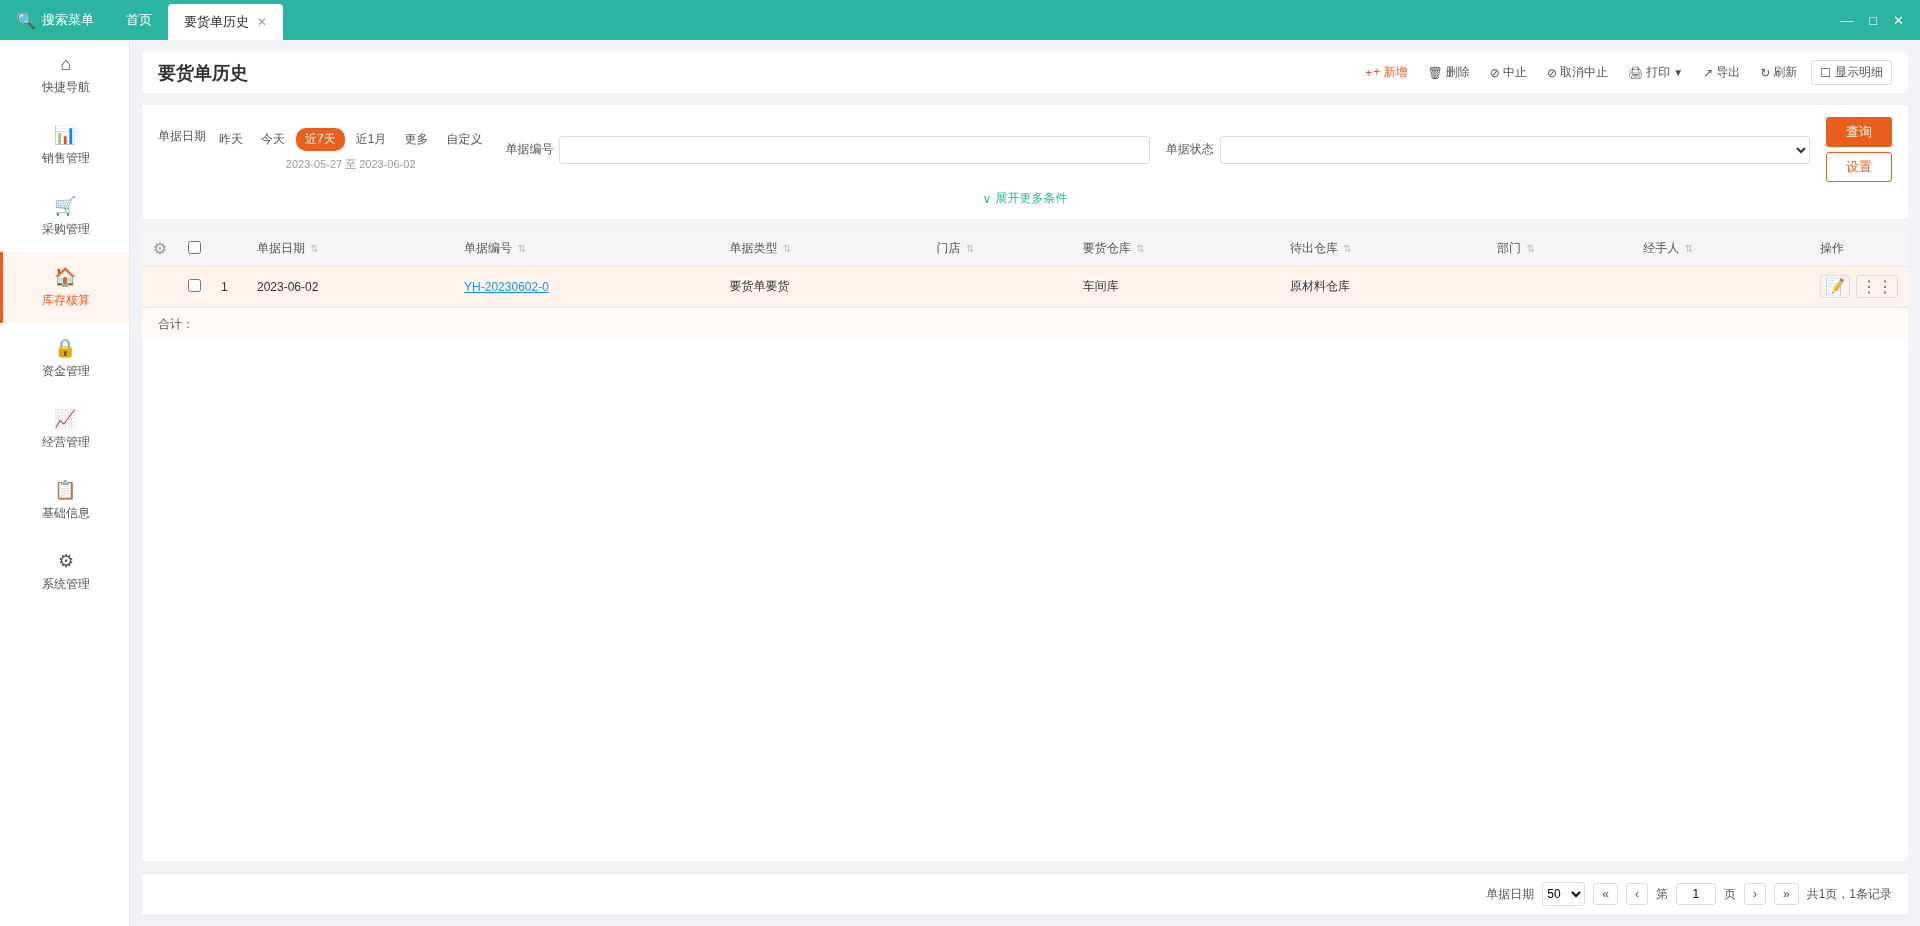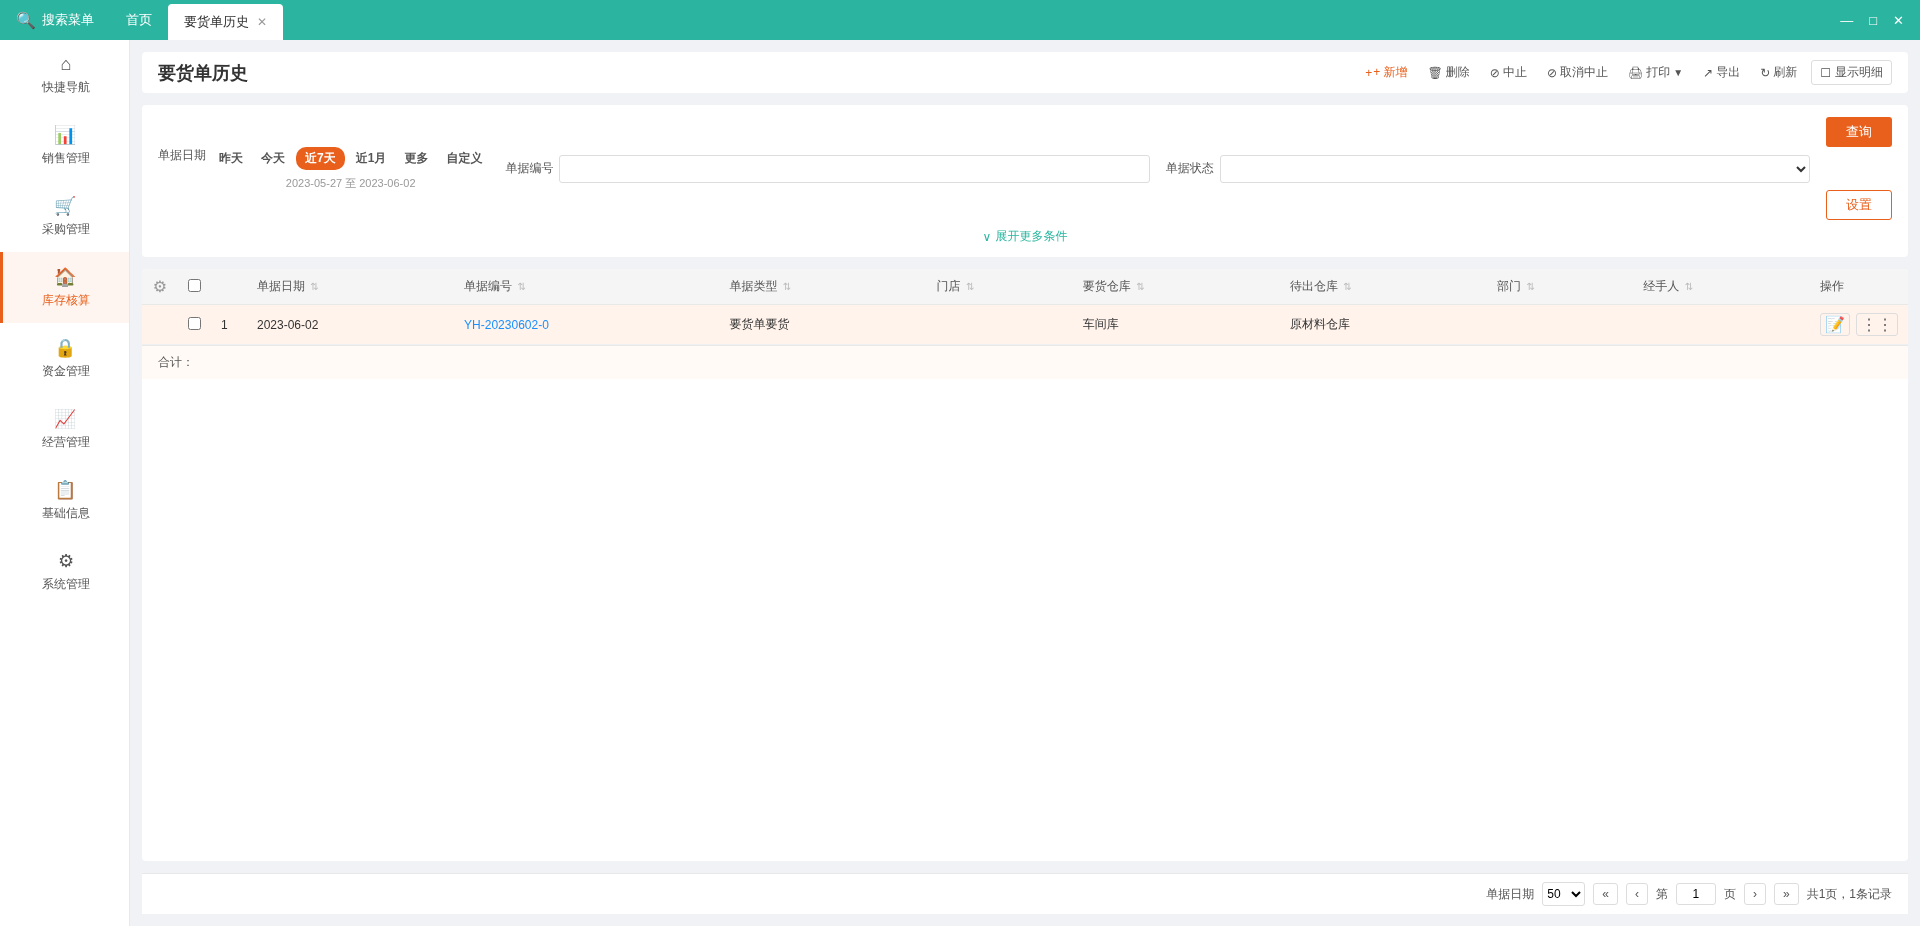--- a/index.html
+++ b/index.html
@@ -34,42 +34,42 @@
     .toolbar-btn.primary-outline { color: #e8601c; }
     .toolbar-btn.delete { color: #555; }
     .display-detail-btn { display: flex; align-items: center; gap: 4px; font-size: 12px; color: #555; cursor: pointer; border: 1px solid #ddd; padding: 3px 8px; border-radius: 3px; }
 
     
     .filter-area { background: #fff; padding: 12px 16px; border-radius: 4px; flex-shrink: 0; }
     .filter-row { display: flex; align-items: center; gap: 16px; flex-wrap: wrap; }
     .filter-label { color: #555; font-size: 12px; white-space: nowrap; }
     .date-filters { display: flex; align-items: center; gap: 6px; flex-direction: column; }
     .date-btns { display: flex; gap: 4px; }
-    .date-btn { padding: 2px 6px; border-radius: 3px; font-size: 12px; color: #555; cursor: pointer; border: 1px solid transparent; font-weight: bold; }
+    .date-btn { padding: 2px 6px; border-radius: 3px; font-size: 12px; color: #555; cursor: pointer; border: 1px solid transparent; }
     .date-btn.active { background: #e8601c; color: #fff; border-radius: 10px; padding: 2px 8px; }
     .date-range { font-size: 11px; color: #999; }
     .filter-input-wrap { display: flex; align-items: center; gap: 6px; flex: 1; }
     .filter-input { border: 1px solid #ddd; border-radius: 3px; padding: 4px 8px; font-size: 12px; height: 28px; color: #333; outline: none; min-width: 200px; }
     .filter-select-wrap { display: flex; align-items: center; gap: 6px; flex: 1; }
     .filter-select { border: 1px solid #ddd; border-radius: 3px; padding: 4px 8px; font-size: 12px; height: 28px; color: #333; outline: none; min-width: 200px; background: #fff; }
     .expand-more { display: flex; align-items: center; gap: 4px; color: #2bb5a0; font-size: 12px; cursor: pointer; margin-top: 8px; justify-content: center; }
 
     
     .action-btns { display: flex; flex-direction: column; gap: 5px; margin-left: auto; }
     .btn-query { background: #e8601c; color: #fff; border: none; padding: 6px 20px; border-radius: 3px; cursor: pointer; font-size: 13px; }
-    .btn-settings { background: #fff; color: #e8601c; border: 1px solid #e8601c; padding: 5px 18px; border-radius: 3px; cursor: pointer; font-size: 13px; margin-top: 38px; }
+    .btn-settings { background: #fff; color: #e8601c; border: 1px solid #e8601c; padding: 5px 18px; border-radius: 3px; cursor: pointer; font-size: 13px; }
 
     
     .table-wrap { background: #fff; border-radius: 4px; flex: 1; overflow: auto; display: flex; flex-direction: column; }
     .data-table { width: 100%; border-collapse: collapse; font-size: 12px; }
     .data-table th { background: #f5f5f5; padding: 8px 10px; text-align: left; color: #555; font-weight: normal; border-bottom: 1px solid #e8e8e8; white-space: nowrap; }
     .data-table td { padding: 8px 10px; border-bottom: 1px solid #f0f0f0; color: #333; white-space: nowrap; }
     .data-table tr.highlighted td { background: #fff3ec; }
     .sort-icon { font-size: 10px; color: #bbb; margin-left: 2px; }
-    .link-text { color: #1890ff; cursor: pointer; }
+    .link-text { color: #1890ff; cursor: pointer; text-decoration: underline; }
     .row-actions { display: flex; gap: 6px; }
     .row-action-btn { font-size: 16px; color: #666; cursor: pointer; border: 1px solid #ddd; border-radius: 3px; padding: 1px 4px; }
     .settings-icon-cell { display: flex; align-items: center; justify-content: center; font-size: 16px; color: #999; cursor: pointer; }
     .checkbox-col { width: 30px; text-align: center; }
 
     
     .table-footer { background: #fffaf5; padding: 8px 16px; border-top: 1px solid #e8e8e8; font-size: 12px; color: #555; flex-shrink: 0; display: flex; align-items: flex-end; }
 
     
     .pagination { background: #fff; border-top: 1px solid #e8e8e8; padding: 8px 16px; display: flex; align-items: center; justify-content: flex-end; gap: 8px; font-size: 12px; color: #555; flex-shrink: 0; }

